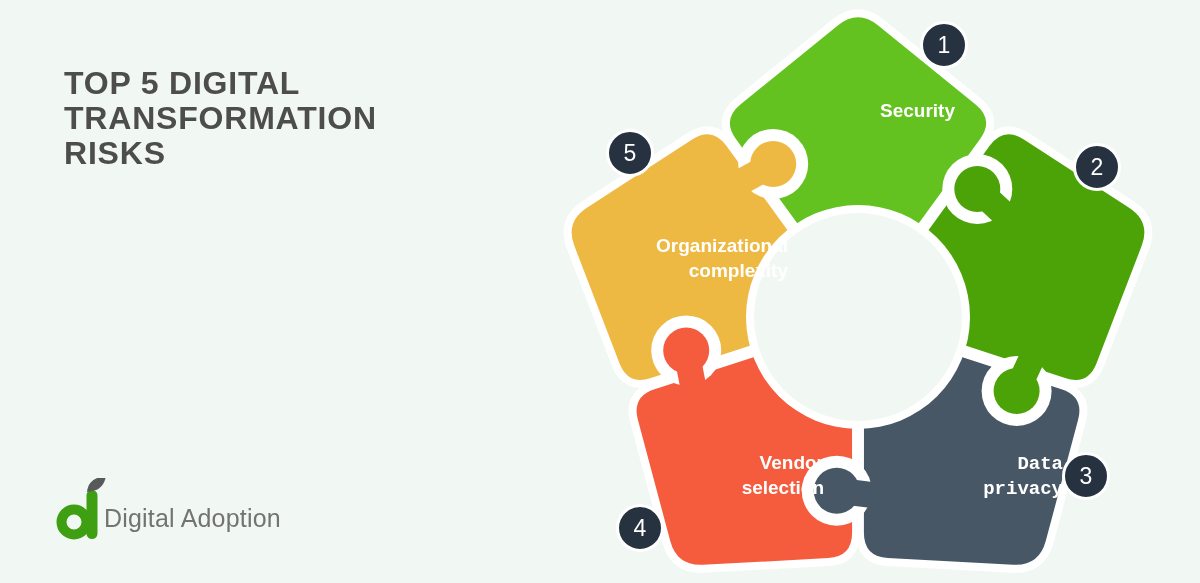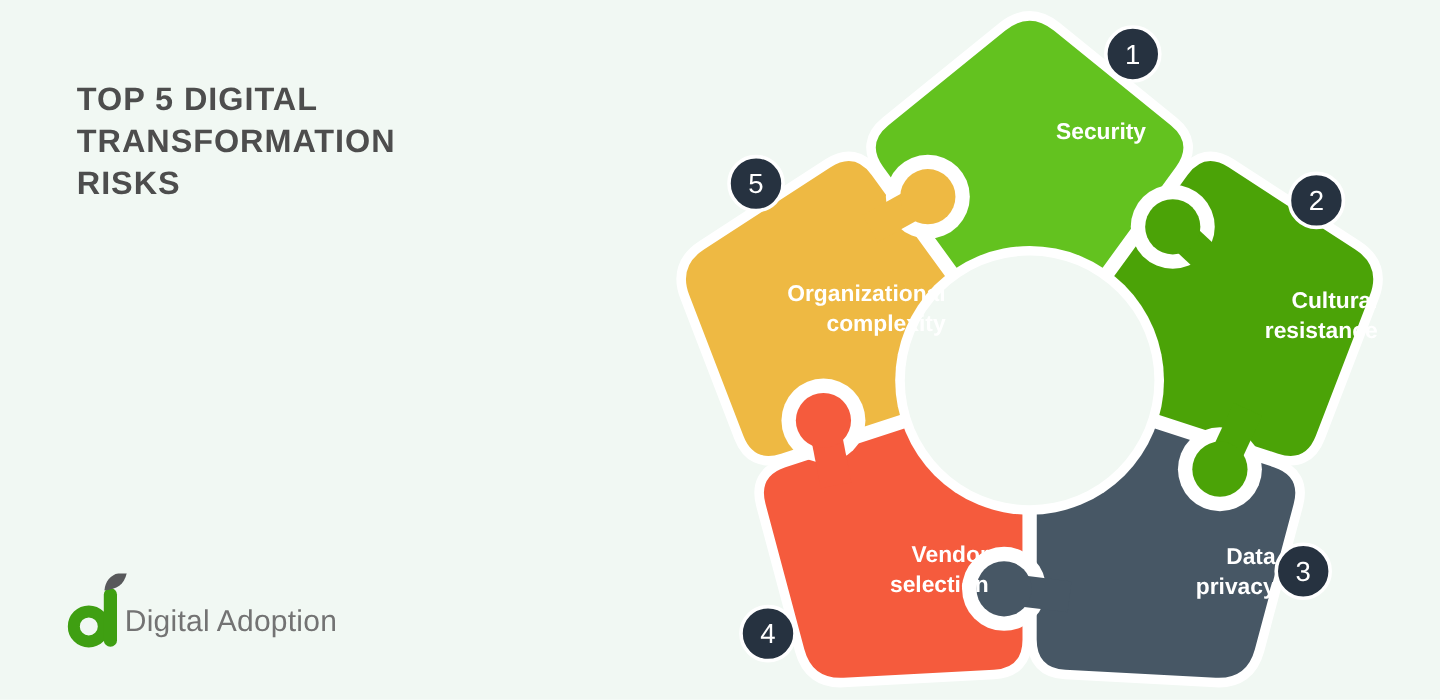--- a/index.html
+++ b/index.html
@@ -6,31 +6,31 @@
   .stage{
     position:relative;
     width:1200px;height:583px;
     background:#f1f8f3;
     overflow:hidden;
     font-family:"Liberation Sans", sans-serif;
   }
   .stage svg{position:absolute;left:0;top:0;}
   .title{
     position:absolute;left:64px;top:66px;width:380px;
-    font-size:27px;line-height:35px;font-weight:700;
+    font-size:32px;line-height:35px;font-weight:700;
     letter-spacing:0.8px;color:#4d4d4d;white-space:pre-line;
   }
   .piece-label{
     position:absolute;
     color:#ffffff;font-weight:700;font-size:19px;line-height:25px;
     text-align:right;white-space:pre-line;
   }
   .lbl-security{left:755px;top:98px;width:200px;}
   .lbl-cultural{left:948px;top:239px;width:200px;}
-  .lbl-data{left:863px;top:452px;width:200px;}
+  .lbl-data{left:863px;top:452px;width:200px;font-family:Liberation Mono, monospace;}
   .lbl-vendor{left:624px;top:450px;width:200px;}
   .lbl-org{left:548px;top:233px;width:240px;}
   .badge{
     position:absolute;width:48px;height:48px;box-sizing:border-box;
     border-radius:50%;background:#263240;border:3px solid #ffffff;
     color:#ffffff;font-size:23px;line-height:42px;text-align:center;
   }
   .badge-1{left:920px;top:21px;}
   .badge-2{left:1073px;top:143px;}
   .badge-3{left:1062px;top:452px;}
@@ -105,22 +105,20 @@
         <circle cx="-171.8" cy="33.4" r="23" fill="#f55b3d"></circle>
       </g>
     </g>
   </svg>
 
   <div class="title">TOP 5 DIGITAL
 TRANSFORMATION
 RISKS</div>
 
   <div class="piece-label lbl-security">Security</div>
-  <div class="piece-label lbl-cultural">Cultural
-resistance</div>
   <div class="piece-label lbl-data">Data
 privacy</div>
   <div class="piece-label lbl-vendor">Vendor
 selection</div>
   <div class="piece-label lbl-org">Organizational
 complexity</div>
 
   <div class="badge badge-1">1</div>
   <div class="badge badge-2">2</div>
   <div class="badge badge-3">3</div>

